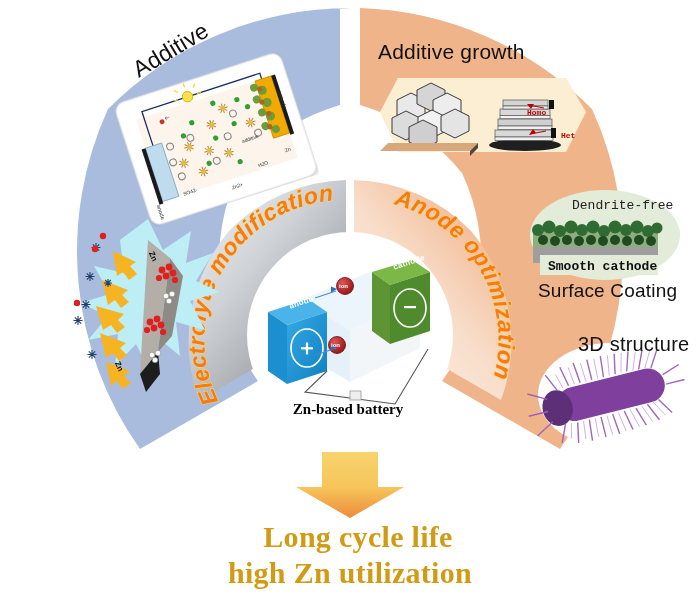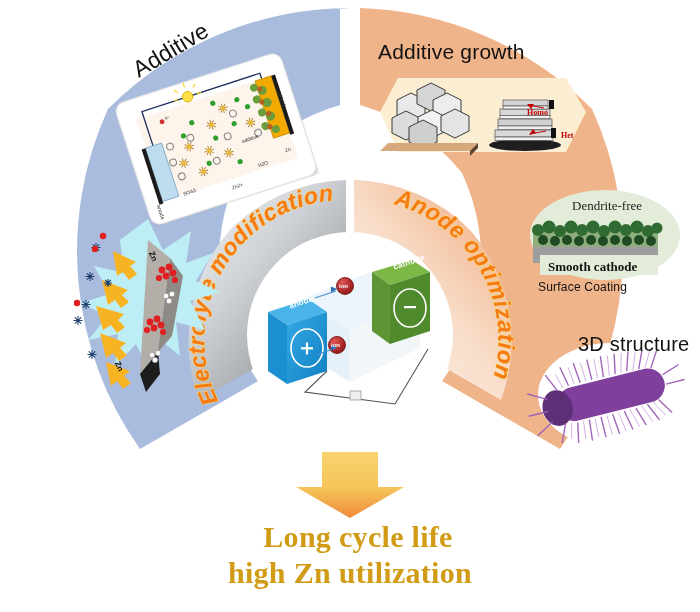--- a/index.html
+++ b/index.html
@@ -9,21 +9,21 @@
   #stage{position:relative;width:700px;height:612px;background:#fff;}
   svg.layer{position:absolute;left:0;top:0;width:700px;height:612px;}
   .abs{position:absolute;}
 
   
   .sec-label{
     position:absolute;color:#111;font-family:"Liberation Sans",sans-serif;
     font-weight:400;letter-spacing:.2px;white-space:nowrap;
   }
   #lbl-epitaxial{left:378px;top:40px;font-size:21px;}
-  #lbl-surface{left:538px;top:280px;font-size:12px;}
+  #lbl-surface{left:538px;top:280px;font-size:19px;}
   #lbl-3d{left:578px;top:333px;font-size:20px;}
   #lbl-additive{left:128px;top:60px;font-size:23px;
      transform:rotate(-31deg);transform-origin:left top;}
 
   
   .headline{
     position:absolute;width:700px;text-align:center;
     font-family:"Liberation Serif",serif;font-weight:bold;
     color:#d29b16;font-size:30px;letter-spacing:.3px;
   }
@@ -38,21 +38,21 @@
   
   #cap-battery span{position:relative;left:-2px;}
 
   
   .ringtext{
     font-family:"Liberation Sans",sans-serif;font-weight:bold;
     font-size:23px;font-style:italic;letter-spacing:.5px;
   }
   .micro{position:absolute;font-family:"Liberation Sans",sans-serif;color:#333;}
 
-  .inset-cap{position:absolute;font-family:Liberation Serif, serif;color:#1a1a1a;text-align:center;}
+  .inset-cap{position:absolute;font-family:Liberation Mono, monospace;color:#1a1a1a;text-align:center;}
   #cap-dendrite{left:572px;top:198px;font-size:13px;color:#222;}
   #cap-smooth{left:548px;top:259px;font-size:13px;font-weight:bold;color:#111;}
   #cap-homo{left:527px;top:108px;font-size:8px;font-weight:bold;color:#c00000;}
   #cap-het{left:530px;top:131px;font-size:8px;font-weight:bold;color:#c00000;margin-left:31px;}
 
   .elabel{position:absolute;font-family:"Liberation Sans",sans-serif;
           color:#fff;font-weight:bold;font-size:8px;letter-spacing:.3px;}
   .ionlabel{position:absolute;font-family:"Liberation Sans",sans-serif;
           color:#fff;font-weight:bold;font-size:6px;}
 </style>
@@ -497,20 +497,23 @@
   </div>
 
   <span class="micro" style="left:155px;top:250px;font-size:8px;font-weight:bold;color:#111;transform:rotate(64deg);transform-origin:left top;">Zn</span>
   <span class="micro" style="left:121px;top:360px;font-size:8px;font-weight:bold;color:#111;transform:rotate(64deg);transform-origin:left top;">Zn</span>
 
   <span class="elabel" style="left:288px;top:302px;transform:rotate(-18deg);transform-origin:left top;">anode</span>
   <span class="elabel" style="left:392px;top:263px;transform:rotate(-18deg);transform-origin:left top;">cathode</span>
   <span class="ionlabel" style="left:339px;top:283px;">ion</span>
   <span class="ionlabel" style="left:331px;top:342px;">ion</span>
 
+  <div id="cap-battery">
+    <span>Zn-based battery</span>
+  </div>
 
   <div class="sec-label" id="lbl-epitaxial">Additive growth</div>
   <div class="sec-label" id="lbl-surface">Surface Coating</div>
   <div class="sec-label" id="lbl-3d">3D structure</div>
   <div class="sec-label" id="lbl-additive">Additive</div>
 
   <div class="inset-cap" id="cap-dendrite">Dendrite-free</div>
   <div class="inset-cap" id="cap-smooth">Smooth cathode</div>
   <div class="inset-cap" id="cap-homo">Homo</div>
   <div class="inset-cap" id="cap-het">Het</div>

